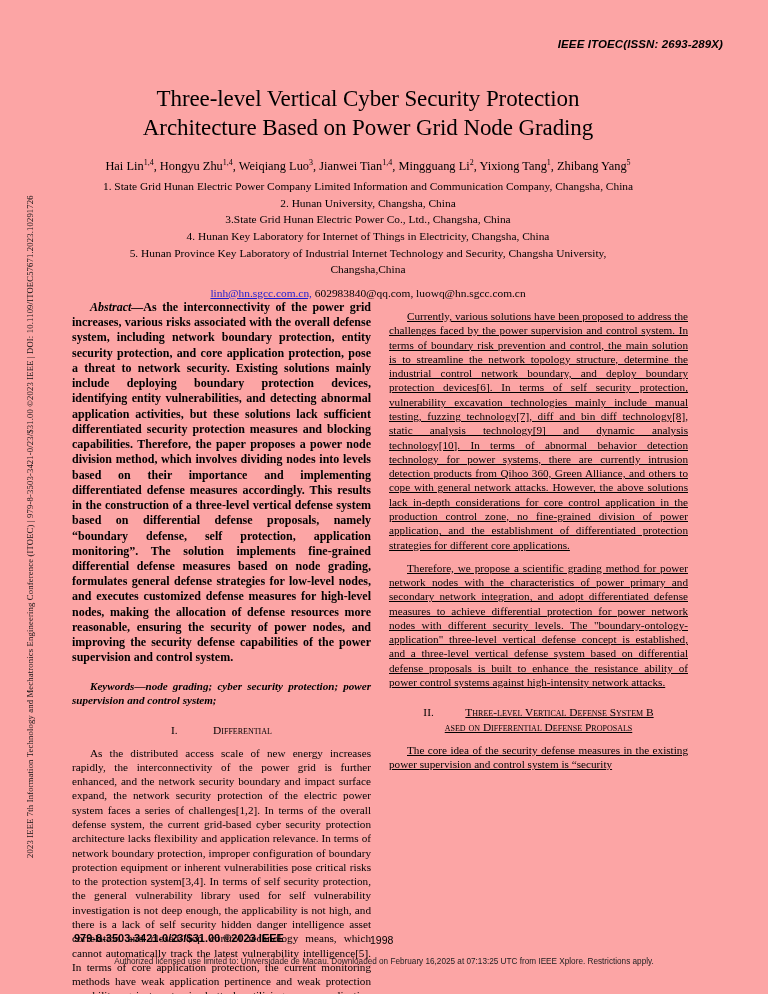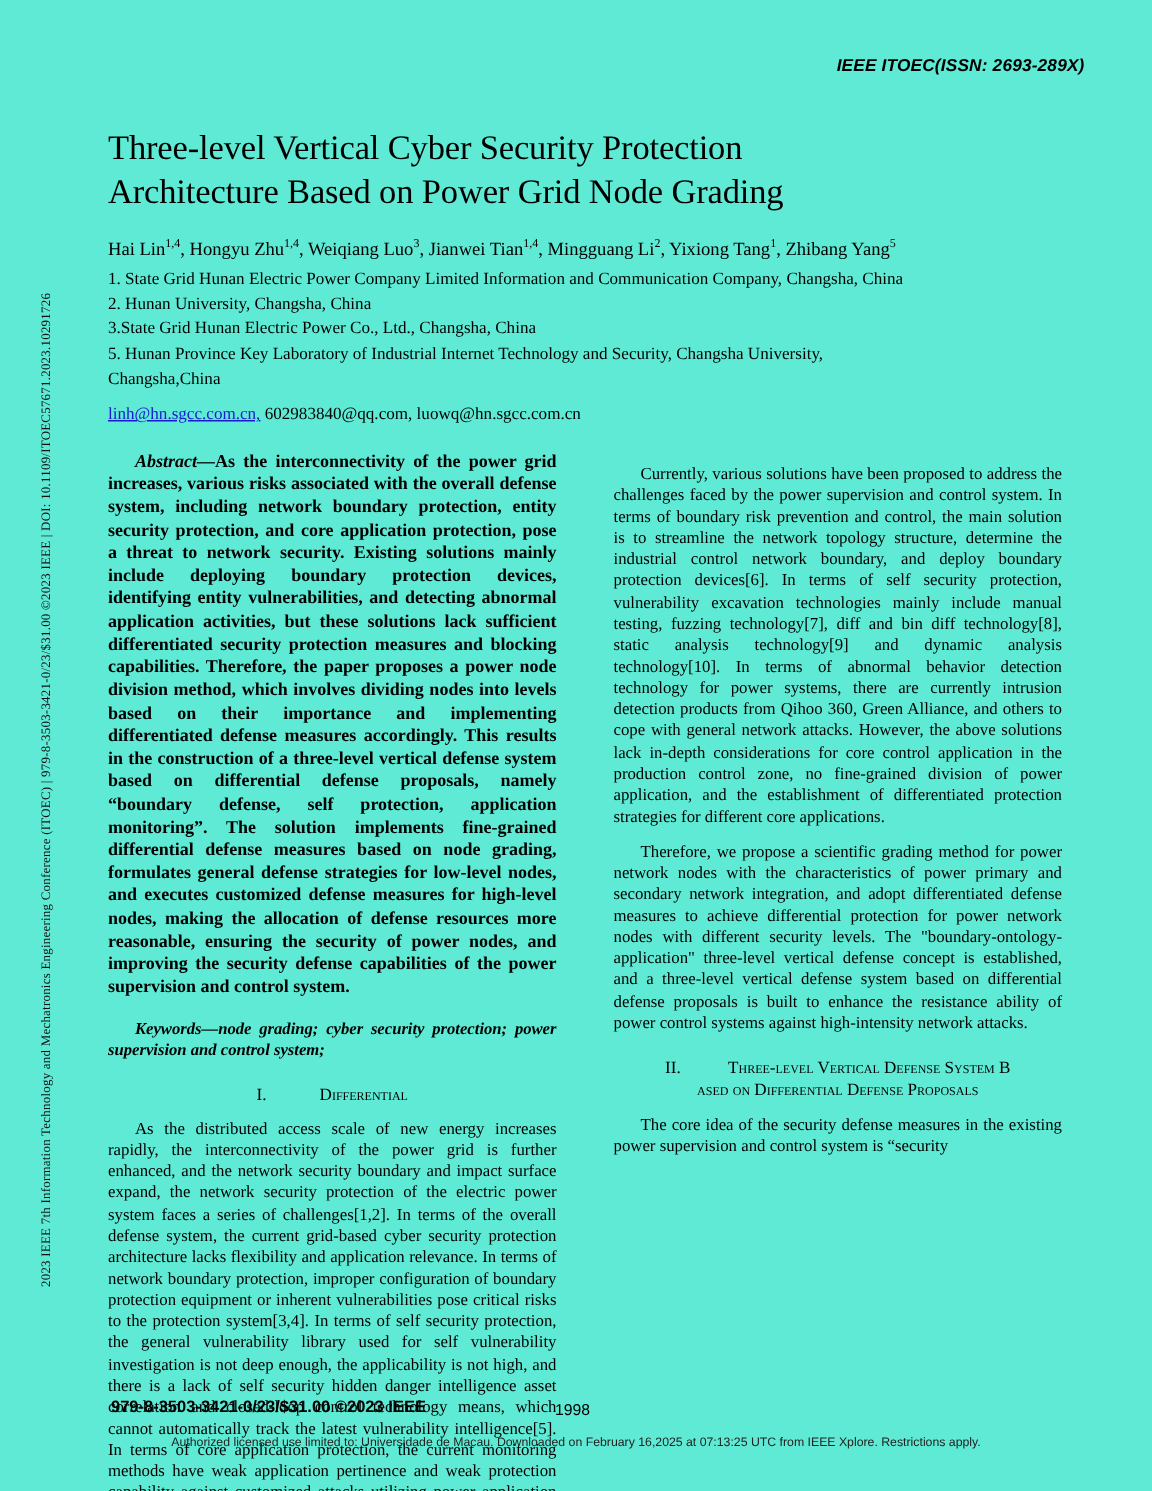--- a/index.html
+++ b/index.html
@@ -8,21 +8,21 @@
     padding: 0;
     background: #888;
   }
   body {
     font-family: "Liberation Serif", "DejaVu Serif", serif;
   }
   .page {
     position: relative;
     width: 768px;
     height: 994px;
-    background: #5eead4;
+    background: #fca5a5;
     overflow: hidden;
     margin: 0 auto;
     color: #000;
   }
 
   
   .side-ribbon {
     position: absolute;
     left: 22px;
     top: 118px;
@@ -59,24 +59,24 @@
     font-family: "Liberation Sans", "DejaVu Sans", sans-serif;
     font-weight: bold;
     font-style: italic;
     font-size: 11.5px;
     letter-spacing: 0.01em;
   }
 
   
   .title-block {
     position: absolute;
-    left: 72px;
+    left: 56px;
     top: 84px;
     width: 624px;
-    text-align: left;
+    text-align: center;
   }
   .paper-title {
     font-size: 23px;
     line-height: 1.28;
     font-weight: normal;
     margin: 0;
     letter-spacing: -0.1px;
   }
 
   .authors {
@@ -113,21 +113,21 @@
   }
   .col {
     position: absolute;
     top: 0;
     width: 299px;
     font-size: 11.2px;
     line-height: 1.275;
     text-align: justify;
   }
   .col-left { left: 0; }
-  .col-right { left: 337px; }
+  .col-right { left: 317px; text-decoration: underline; }
 
   p.body {
     margin: 0 0 0 0;
     text-indent: 18px;
     text-align: justify;
     hyphens: none;
   }
   p.body + p.body { margin-top: 9px; }
 
   p.abstract {
@@ -215,20 +215,21 @@
       <span>Three-level Vertical Cyber Security Protection</span><br>
       <span>Architecture Based on Power Grid Node Grading</span>
     </h1>
 
     <div class="authors" id="author-list"><span>Hai Lin<sup>1,4</sup></span>, <span>Hongyu Zhu<sup>1,4</sup></span>, <span>Weiqiang Luo<sup>3</sup></span>, <span>Jianwei Tian<sup>1,4</sup></span>, <span>Mingguang Li<sup>2</sup></span>, <span>Yixiong Tang<sup>1</sup></span>, <span>Zhibang Yang<sup>5</sup></span></div>
 
     <div class="affils" id="affil-list">
         <div>1. State Grid Hunan Electric Power Company Limited Information and Communication Company, Changsha, China</div>
         <div>2. Hunan University, Changsha, China</div>
         <div>3.State Grid Hunan Electric Power Co., Ltd., Changsha, China</div>
+        <div>4. Hunan Key Laboratory for Internet of Things in Electricity, Changsha, China</div>
         <div>5. Hunan Province Key Laboratory of Industrial Internet Technology and Security, Changsha University,</div>
         <div>Changsha,China</div>
       </div>
 
     <div class="emails">
       <div>
         <a class="elink" href="#">linh@hn.sgcc.com.cn,</a><span> 602983840@qq.com, luowq@hn.sgcc.com.cn</span>
       </div>
     </div>
   </div>

